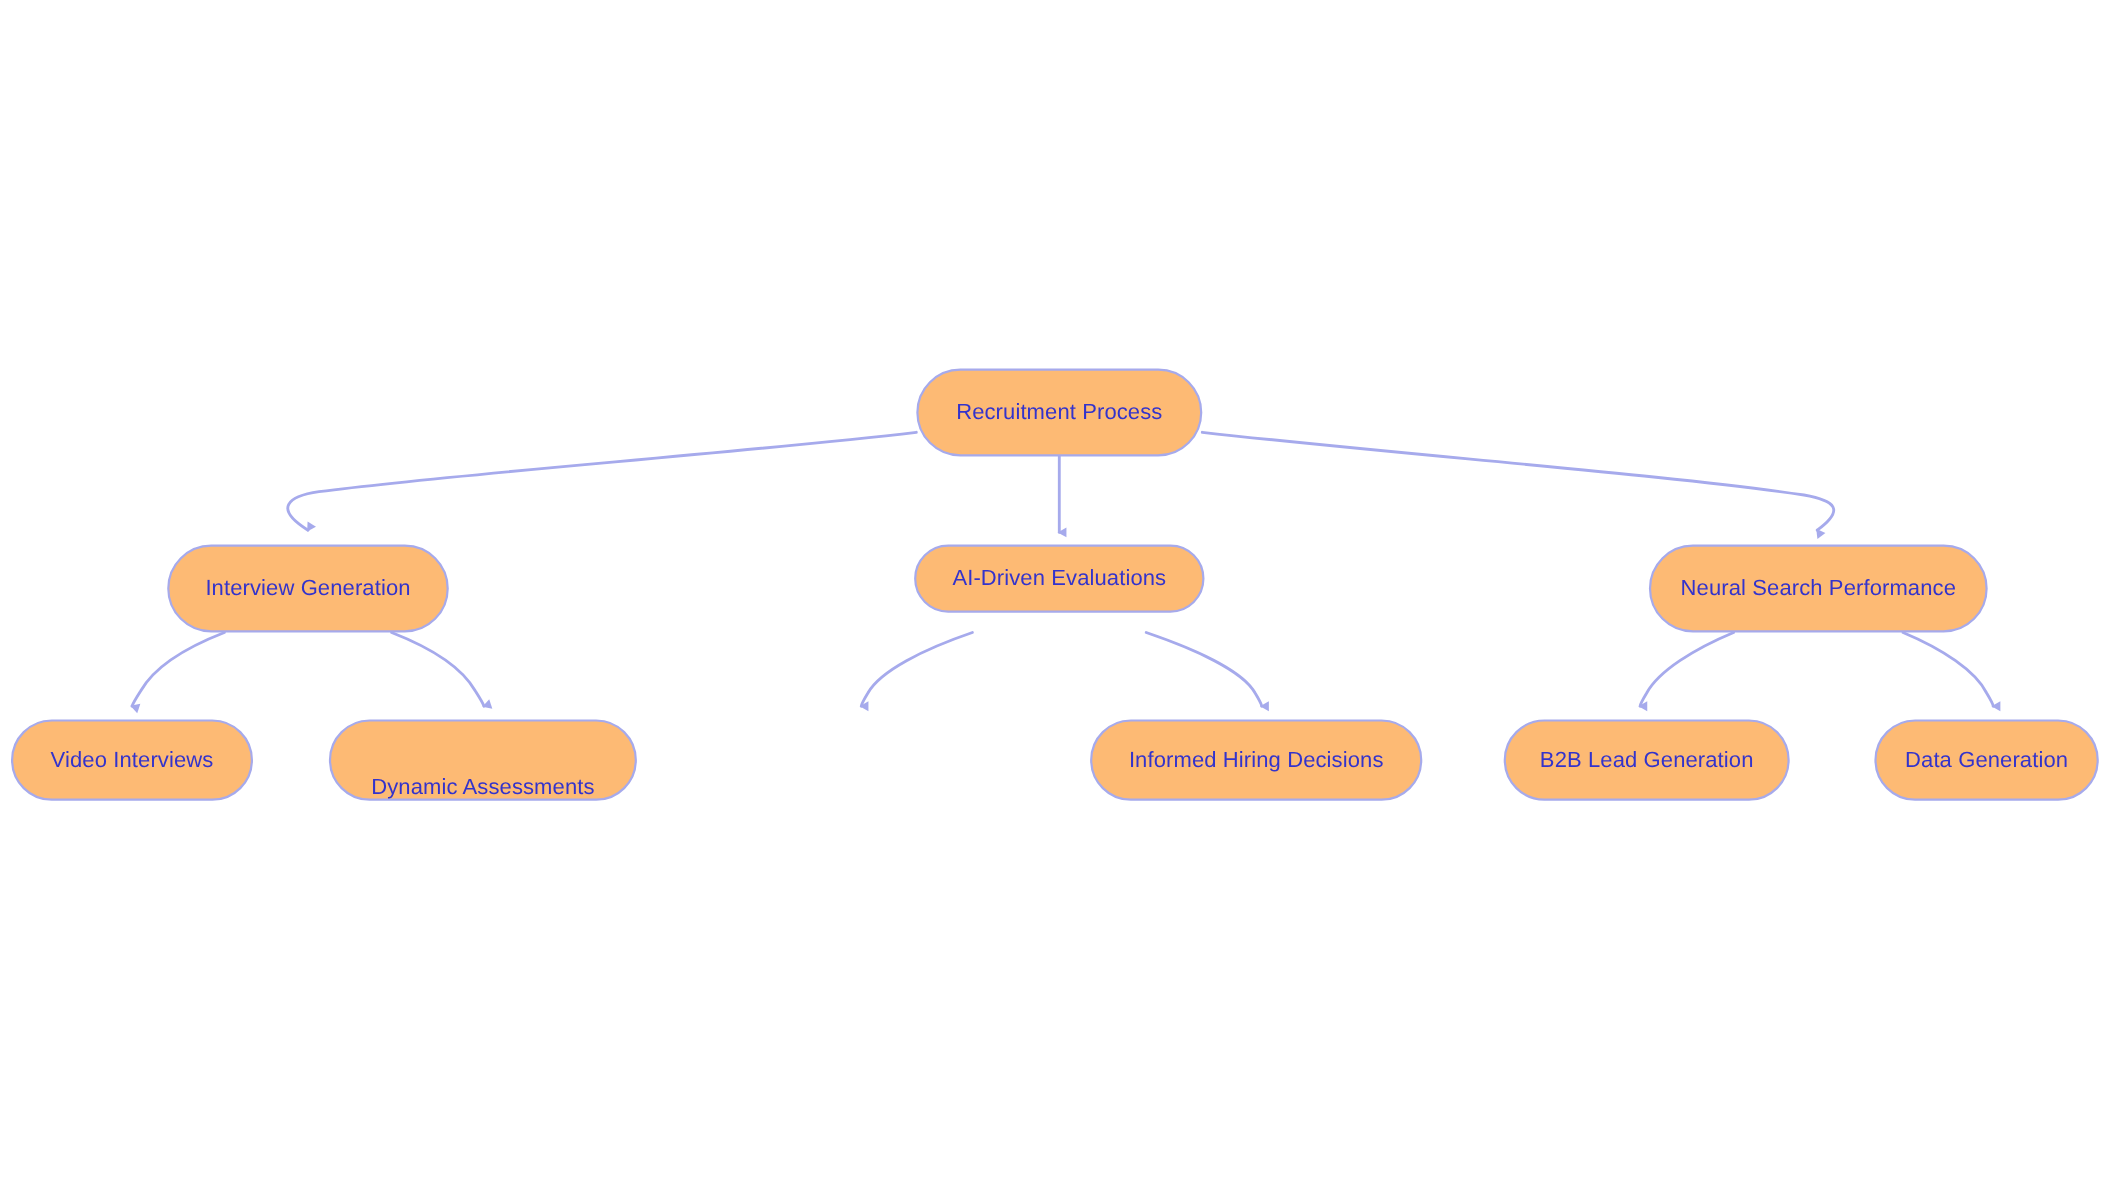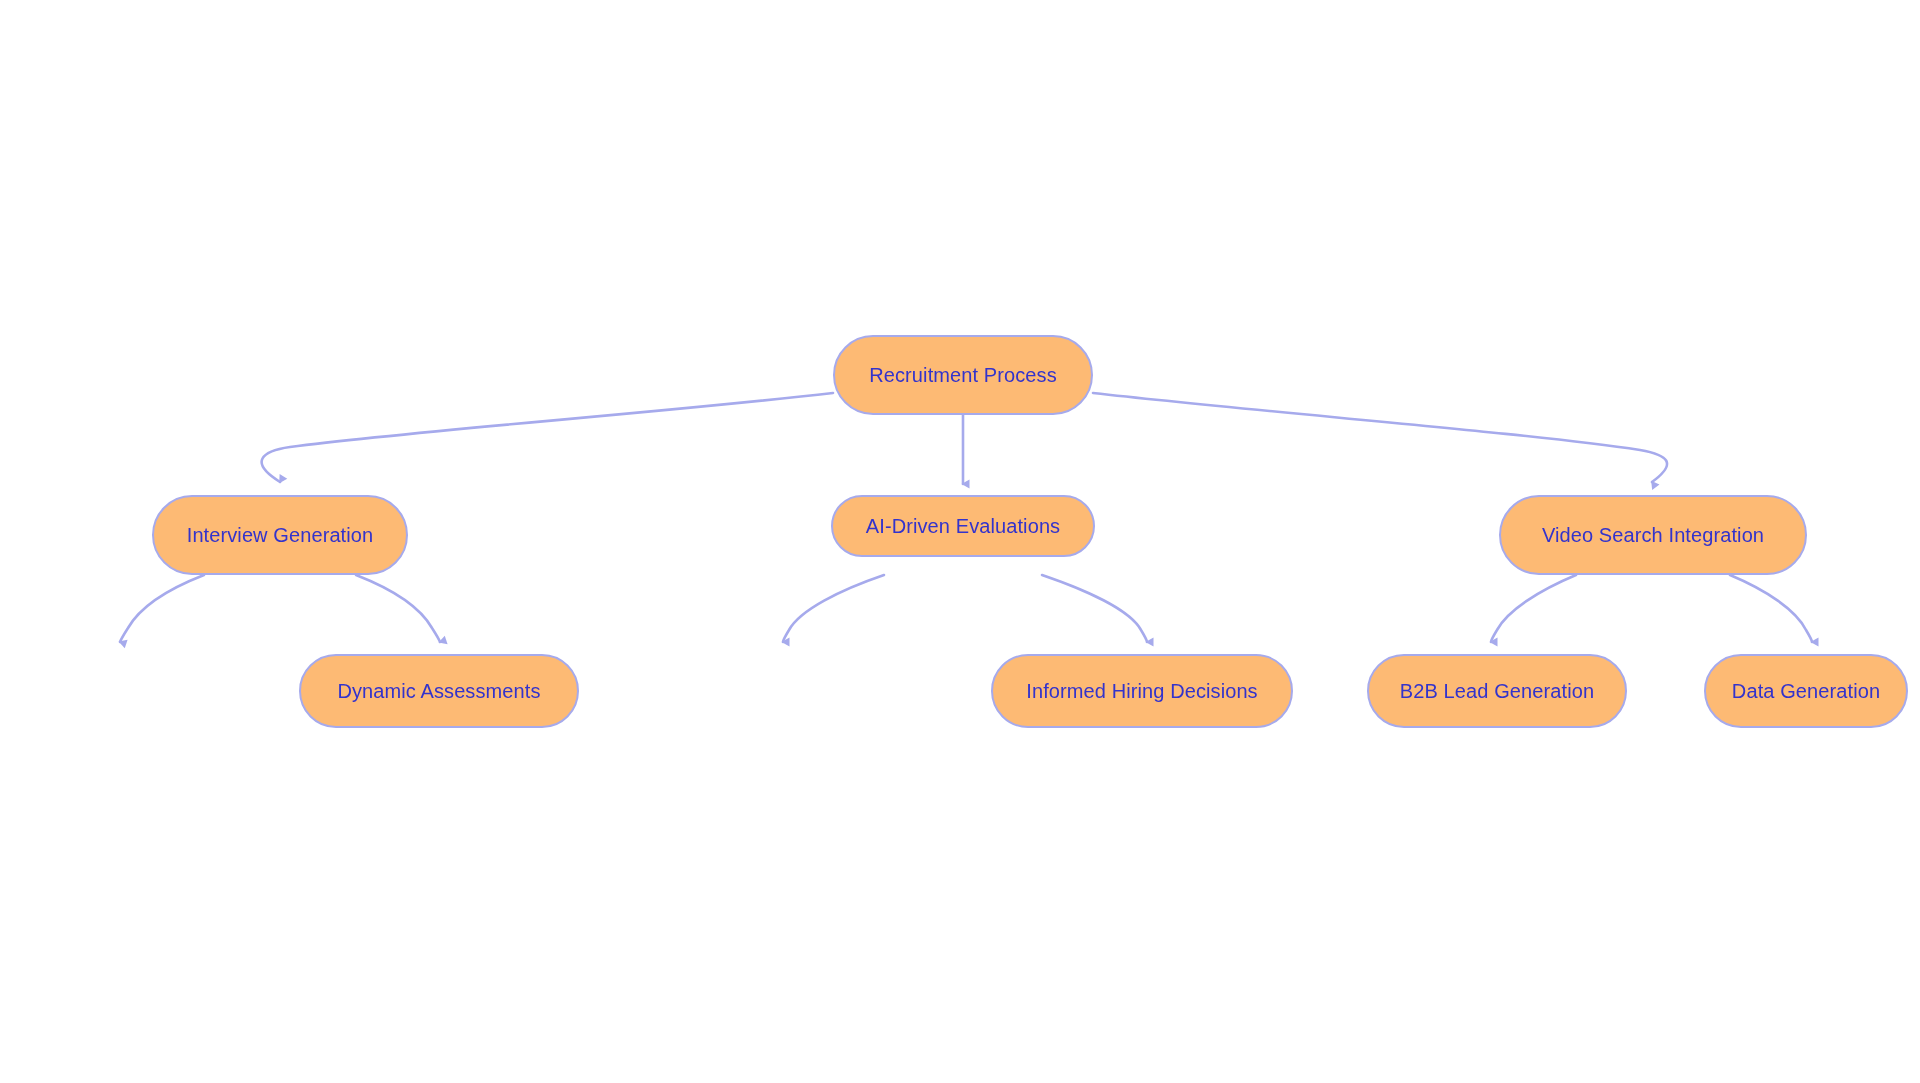--- a/index.html
+++ b/index.html
@@ -90,25 +90,28 @@
 
   <div class="node" id="node-interview-monitoring" style="left:152px; top:495px; width:256px; height:80px;">
     <span class="node-label">Interview Generation</span>
   </div>
 
   <div class="node" id="node-ai-driven-evaluations" style="left:831px; top:495px; width:264px; height:62px;">
     <span class="node-label">AI-Driven Evaluations</span>
   </div>
 
   <div class="node" id="node-neural-search-integration" style="left:1499px; top:495px; width:308px; height:80px;">
-    <span class="node-label">Video Search Integration</span>
+    <span class="node-label">Neural Search Performance</span>
   </div>
 
+  <div class="node" id="node-video-interviews" style="left:10px; top:654px; width:220px; height:74px;">
+    <span class="node-label">Video Interviews</span>
+  </div>
 
-  <div class="node" id="node-dynamic-assessments" style="left:299px; top:654px; width:280px; height:74px;">
+  <div class="node" id="node-dynamic-assessments" style="left:299px; top:654px; width:280px; height:74px;align-items:flex-end;">
     <span class="node-label">Dynamic Assessments</span>
   </div>
 
 
   <div class="node" id="node-informed-hiring-decisions" style="left:991px; top:654px; width:302px; height:74px;">
     <span class="node-label">Informed Hiring Decisions</span>
   </div>
 
   <div class="node" id="node-b2b-lead-generation" style="left:1367px; top:654px; width:260px; height:74px;">
     <span class="node-label">B2B Lead Generation</span>

